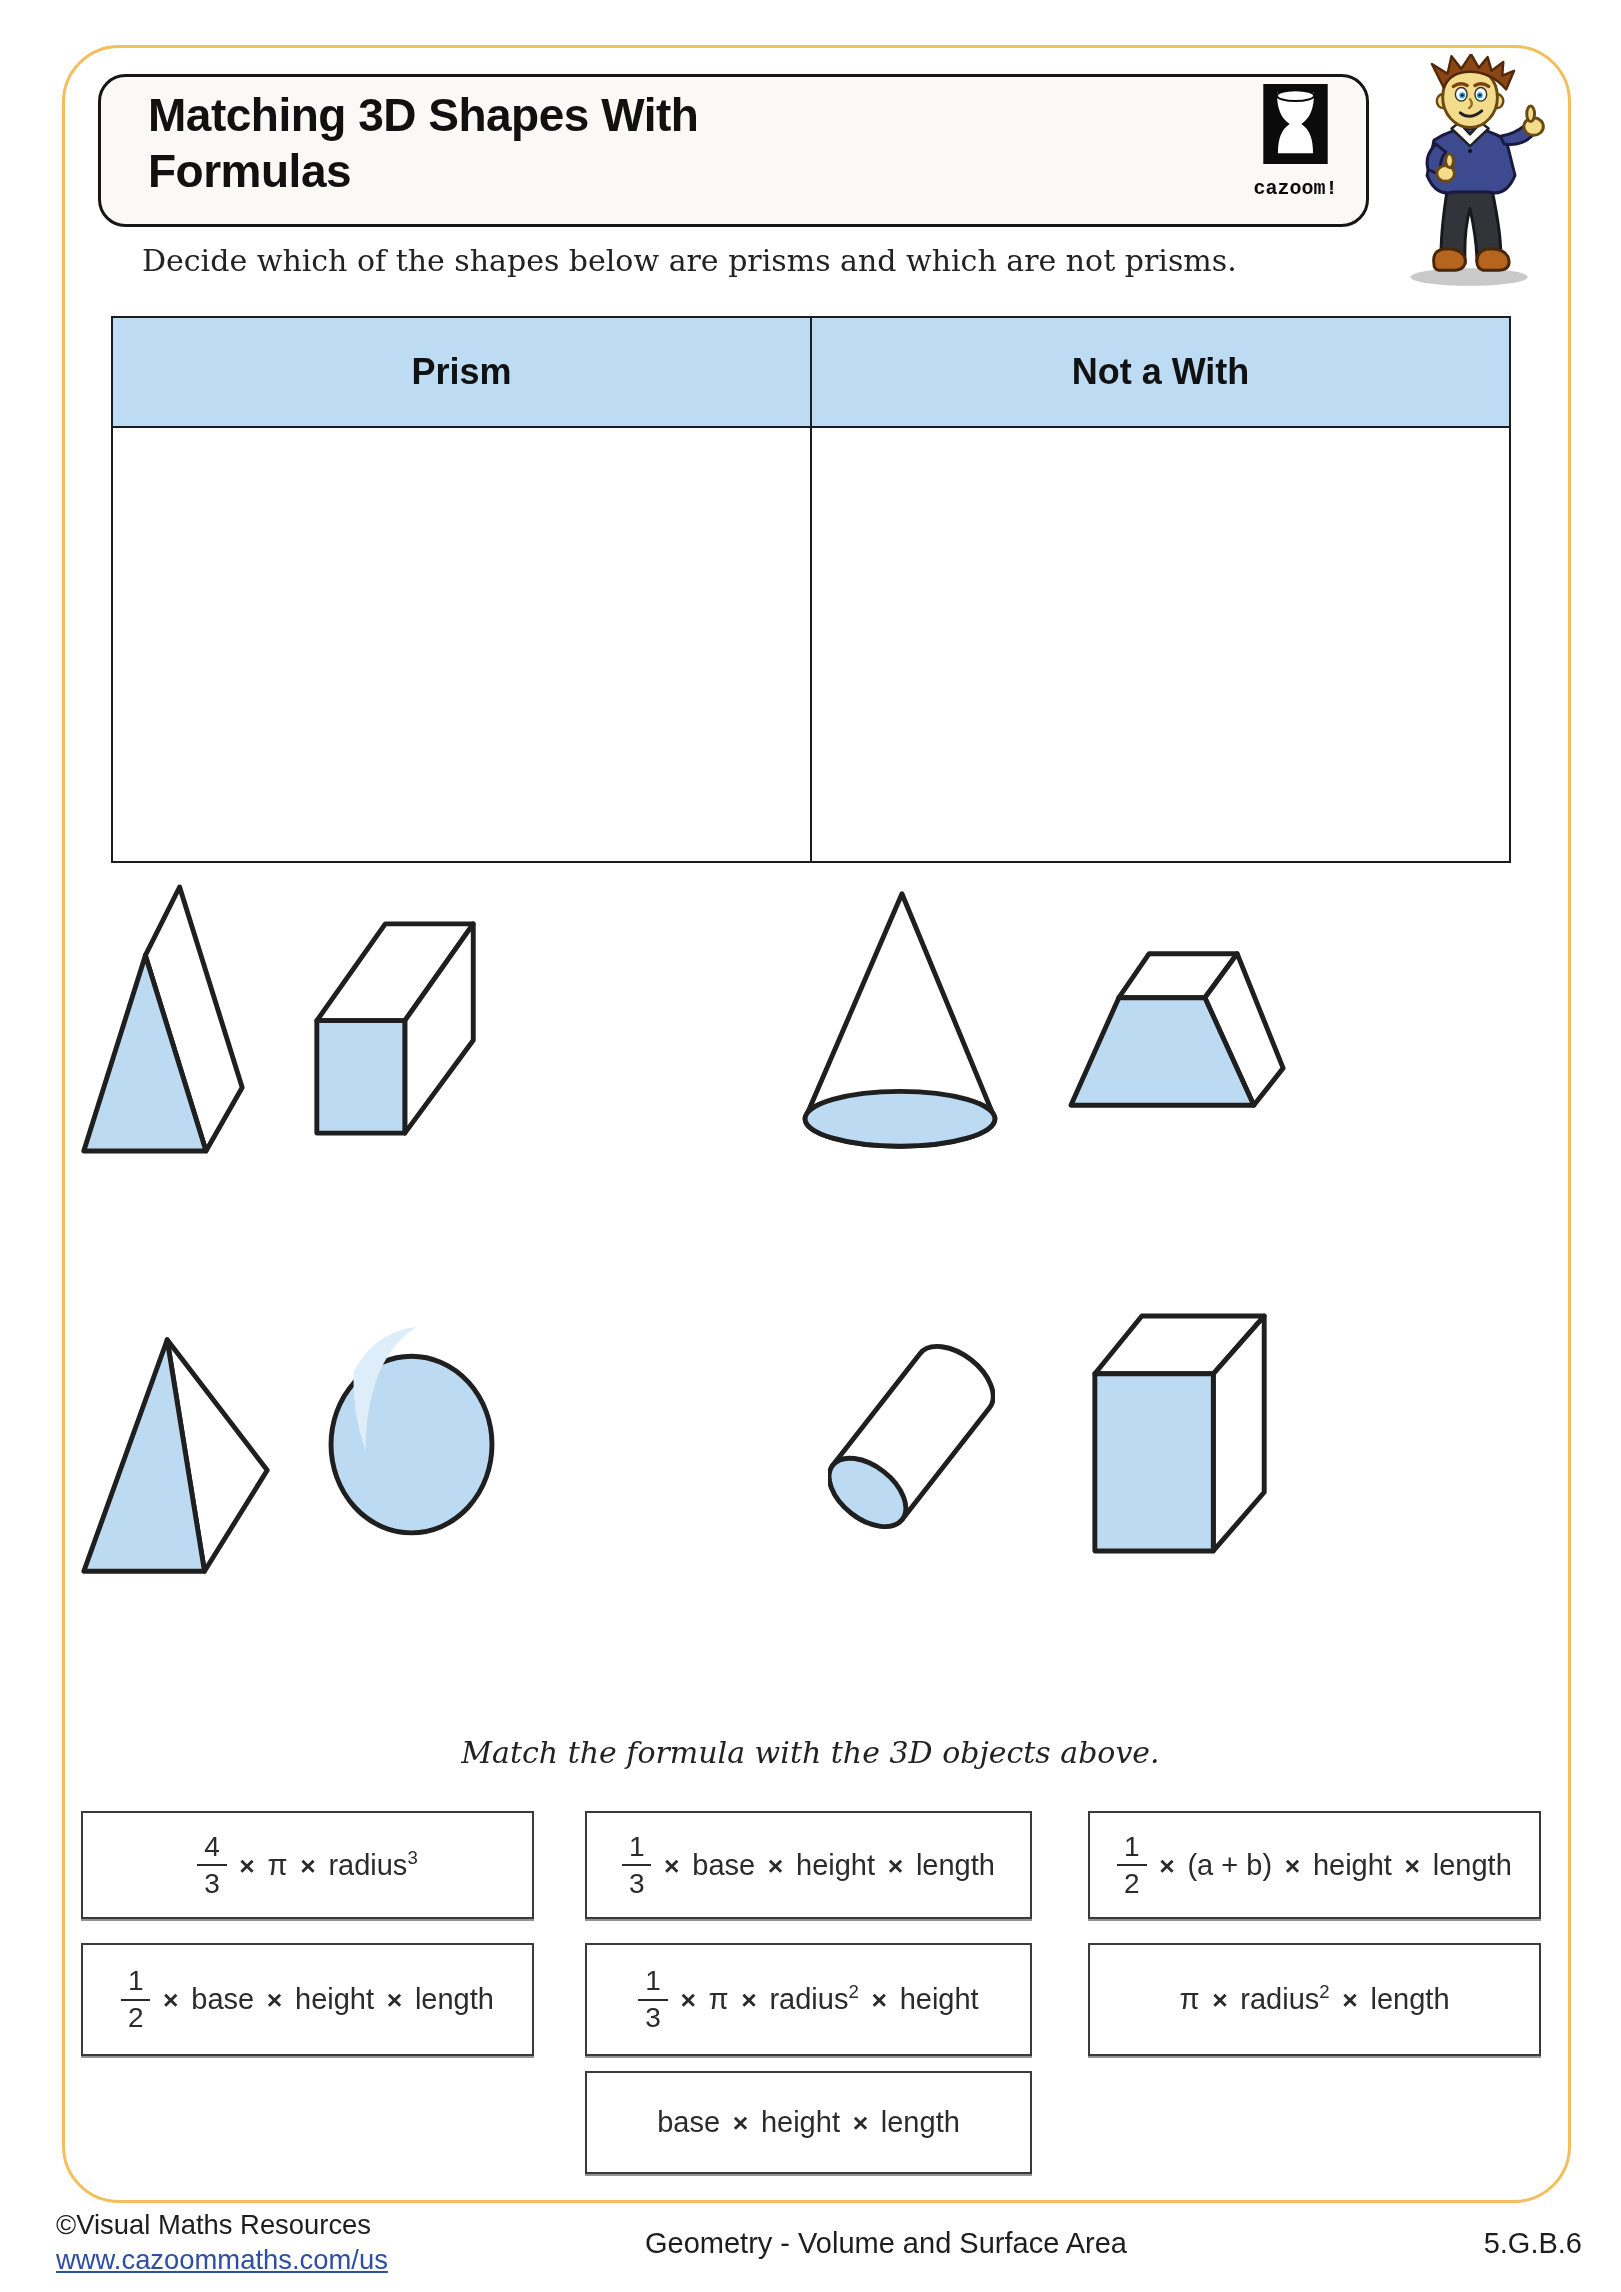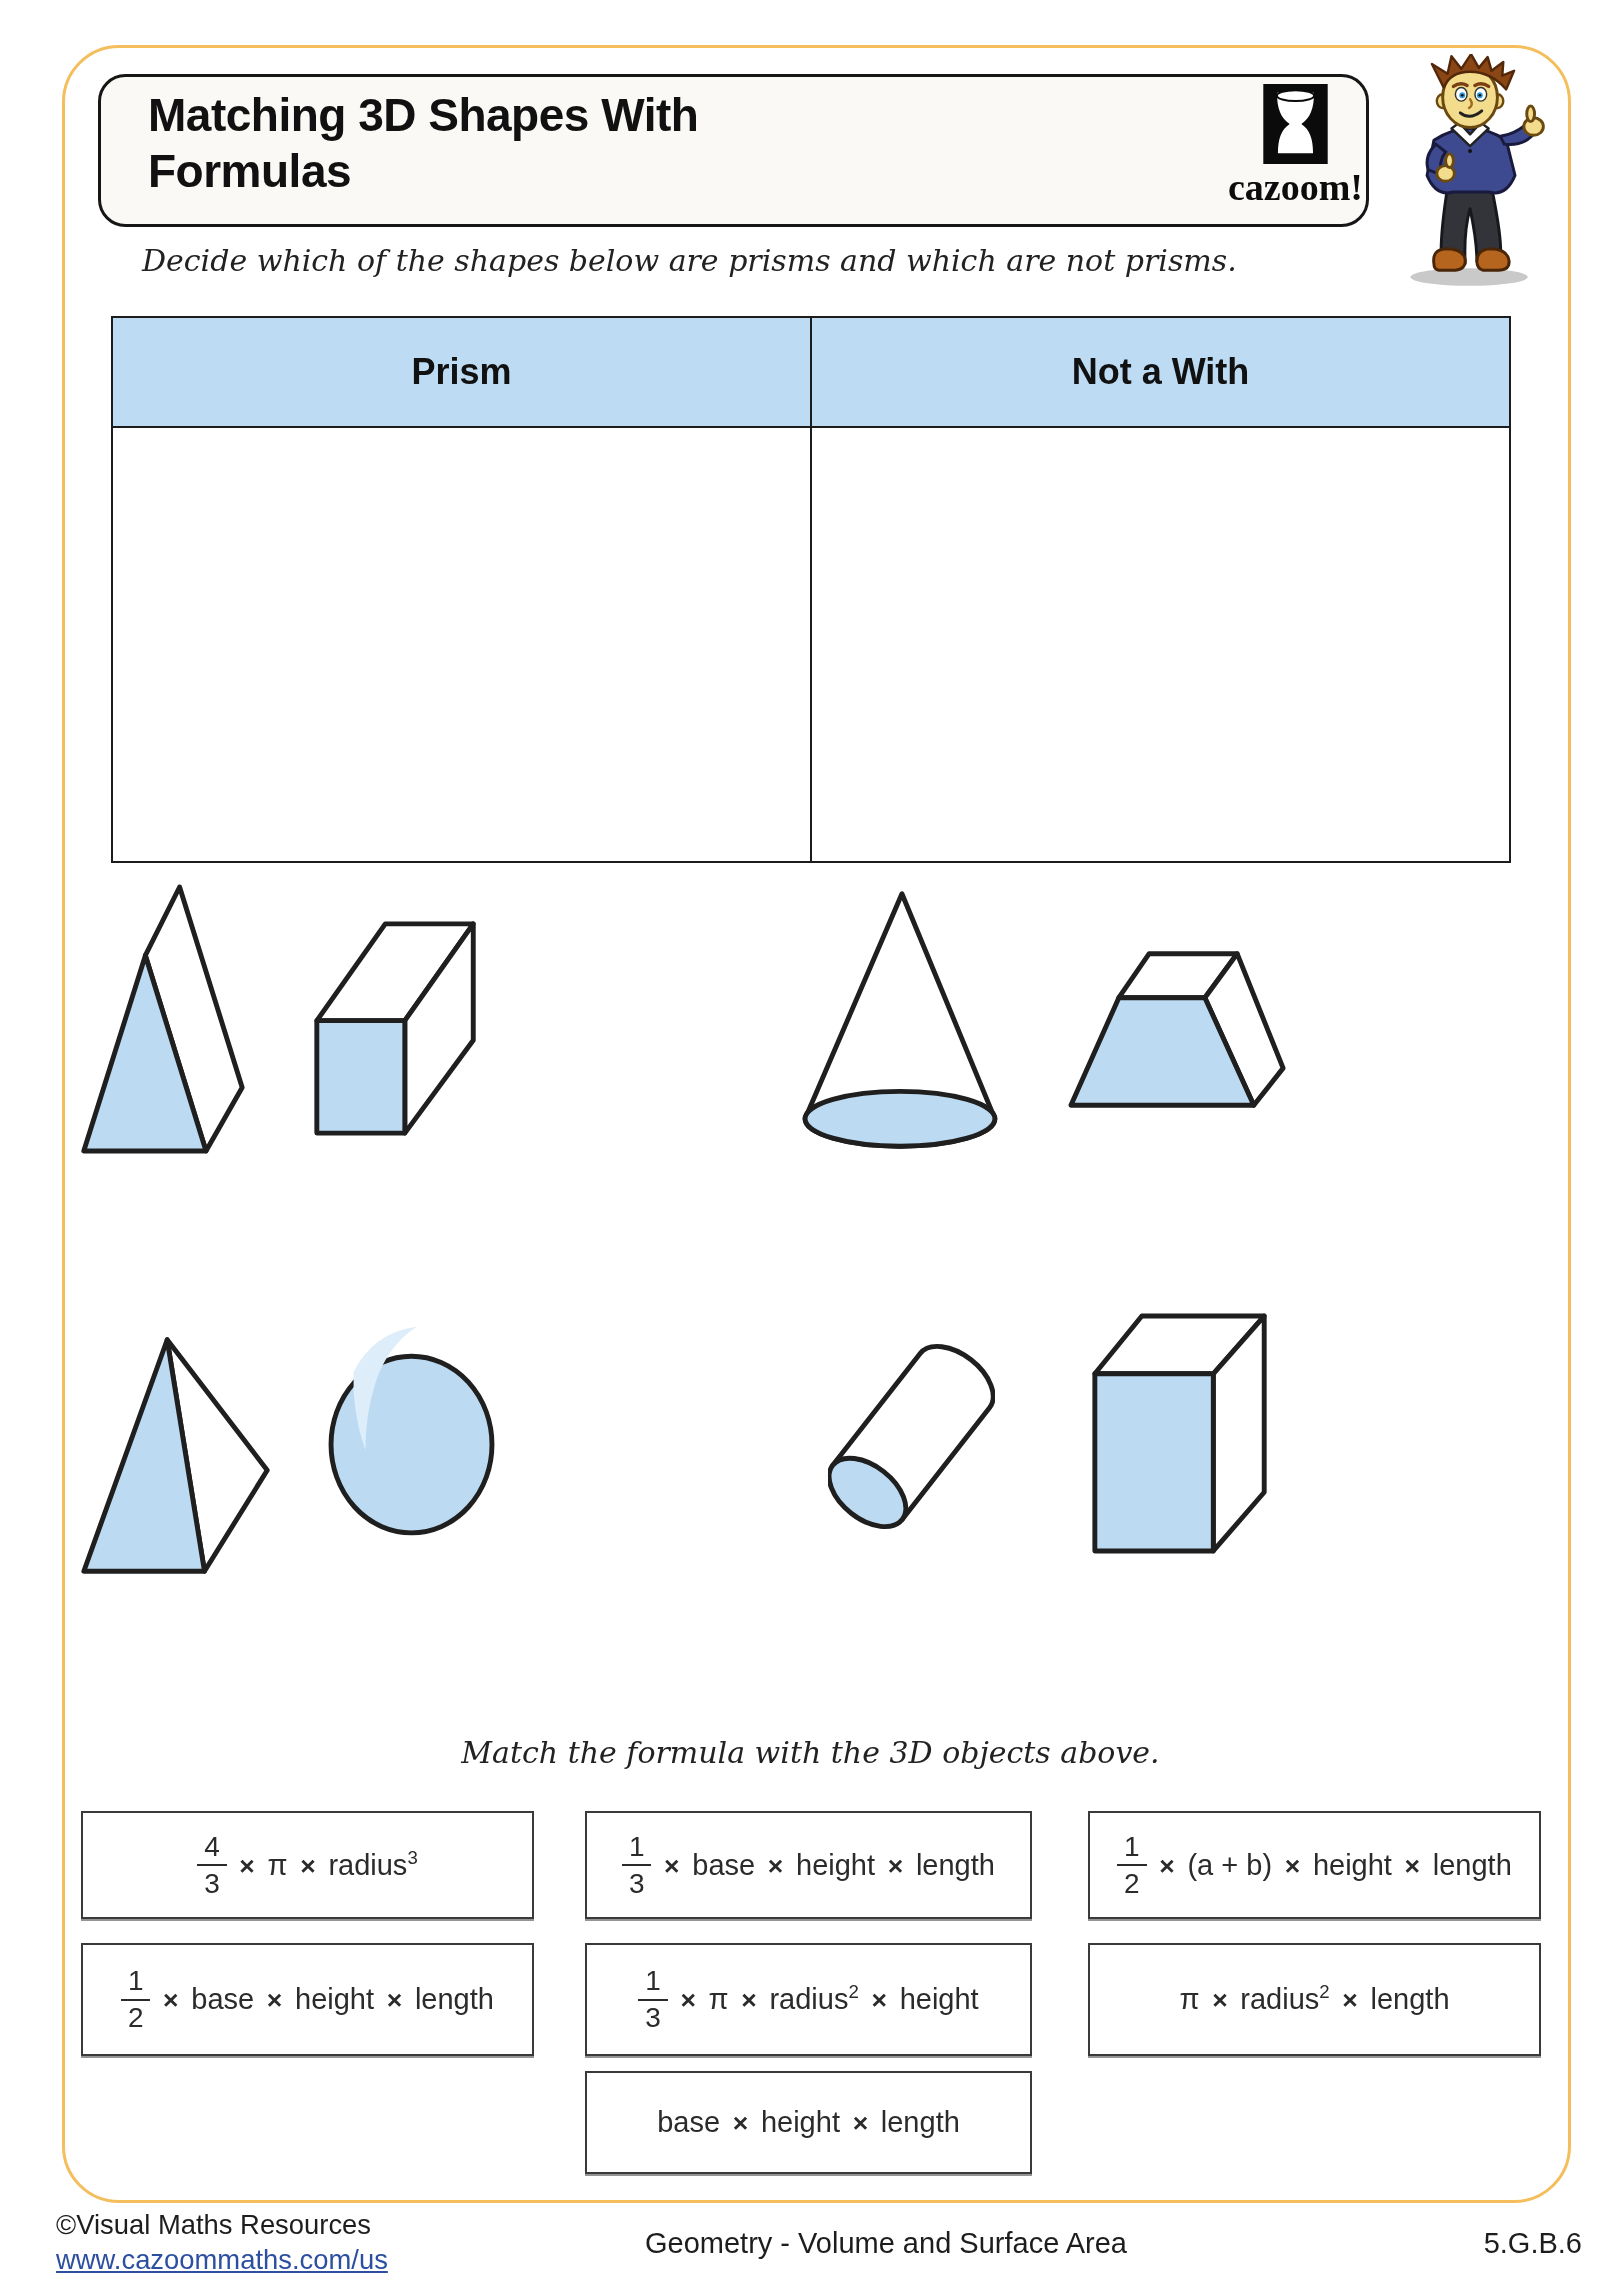--- a/index.html
+++ b/index.html
@@ -18,27 +18,27 @@
     background:#faf9f5;border:3.9px solid #161616;border-radius:27.4px;box-sizing:border-box;
   }
   .title-text{
     position:absolute;left:47px;top:9.8px;
     font-size:46px;line-height:56px;font-weight:700;letter-spacing:-0.5px;color:#111;
   }
   
   .logo{position:absolute;left:1218px;top:84px;width:155px;text-align:center;}
   .logo .mark{width:65px;height:80px;margin:0 auto;display:block;}
   .logo .brand{
-    display:block;margin-top:1px;font-family:Liberation Serif, serif;font-weight:700;
-    font-size:38px;color:#0c0c0c;letter-spacing:0px;
+    display:block;margin-top:13px;font-family:Liberation Mono, monospace;font-weight:700;
+    font-size:20px;color:#0c0c0c;letter-spacing:0px;
   }
   
   .instr1{
     position:absolute;left:142px;top:243px;width:1176px;
-    font-family:"DejaVu Serif", serif;font-style:italic;font-size:30px;color:#222;
+    font-family:"DejaVu Serif", serif;font-size:30px;color:#222;
   }
   .instr2{
     position:absolute;left:0;top:1735px;width:1621px;text-align:center;
     font-family:"DejaVu Serif", serif;font-style:italic;font-size:30px;color:#222;
   }
   
   .sort-table{
     position:absolute;left:111px;top:316px;width:1400px;height:547px;
     border:2.9px solid #1c1c1c;box-sizing:border-box;background:#fff;
   }

